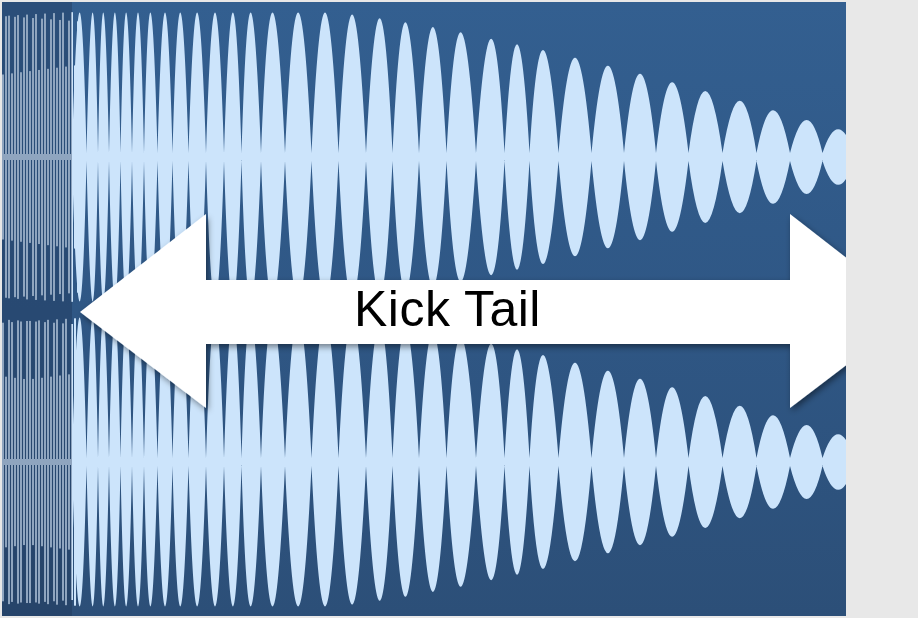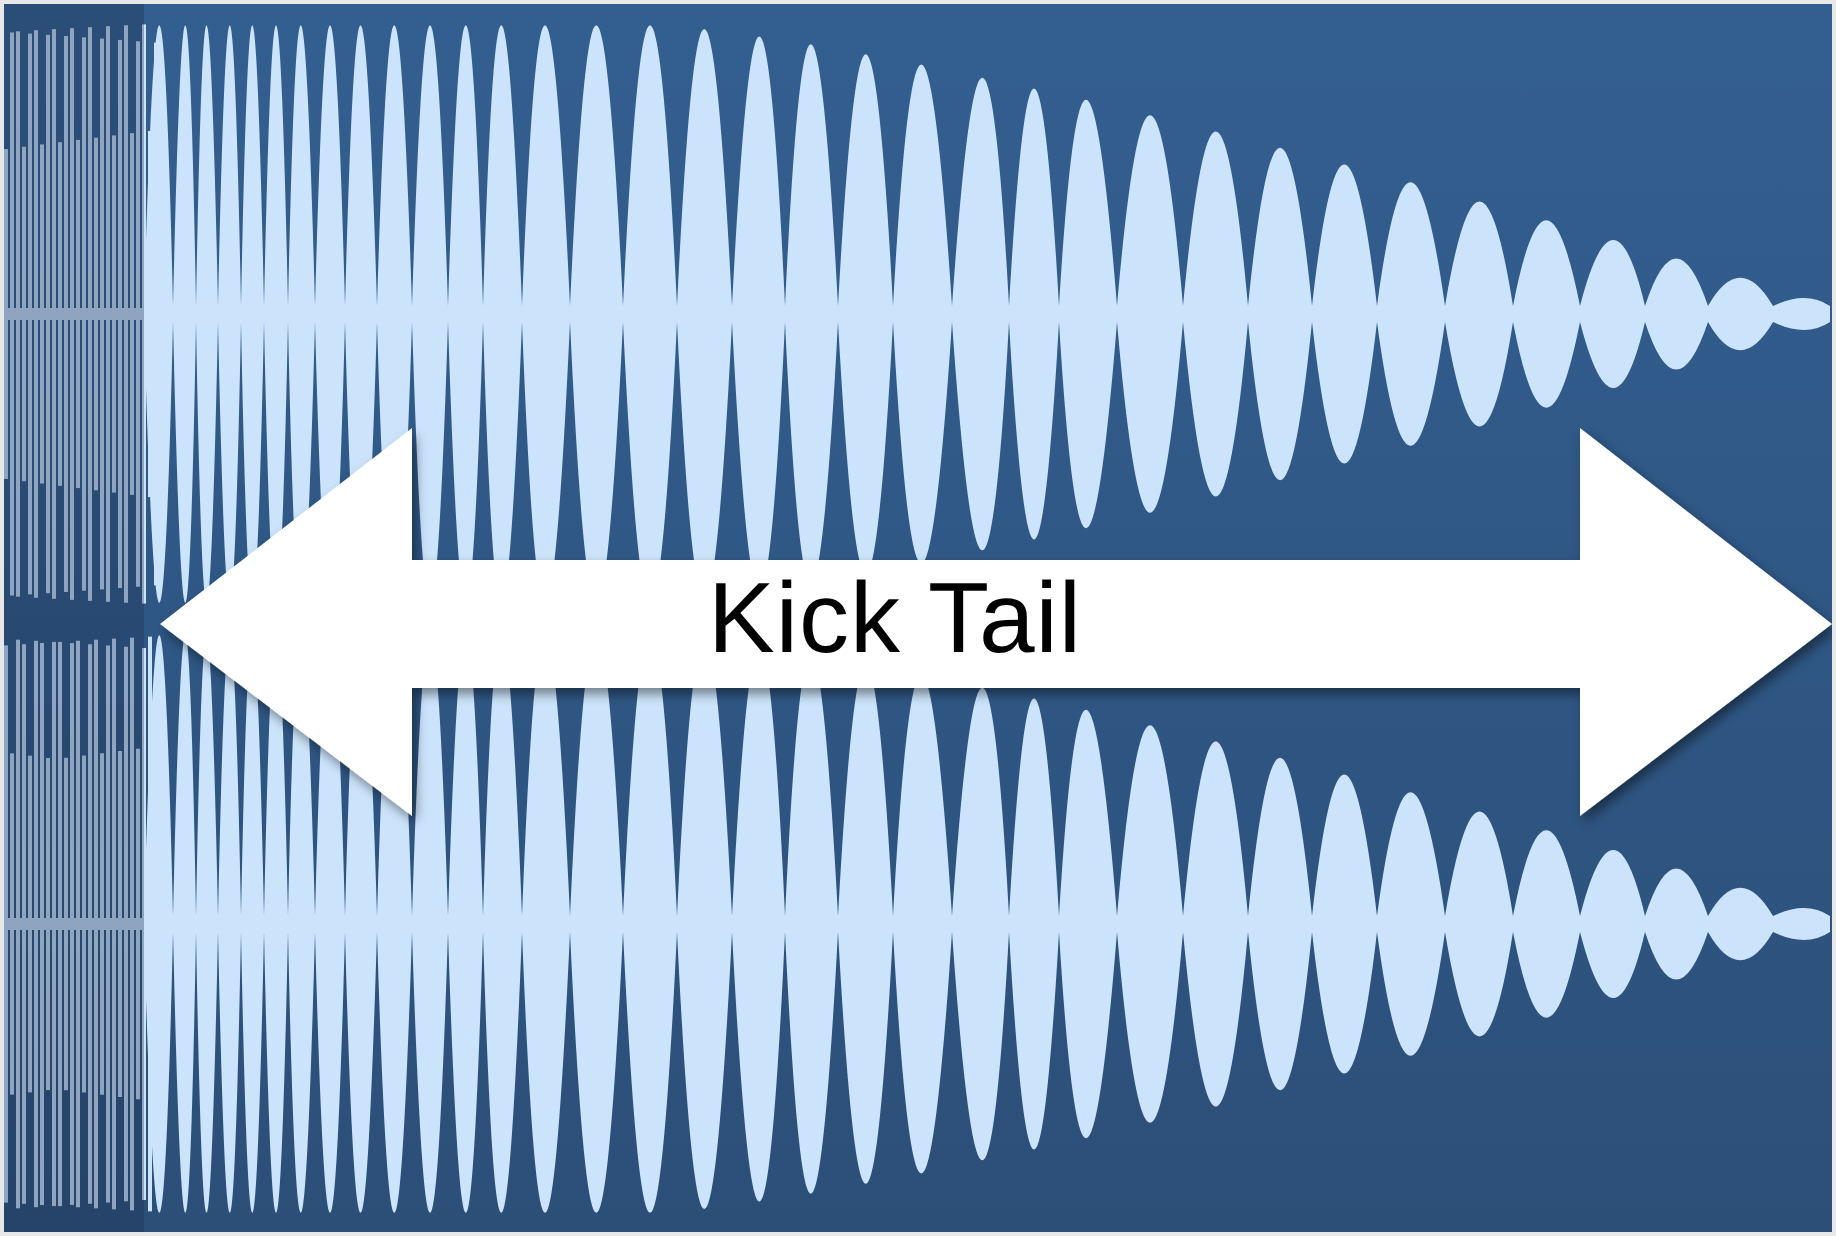--- a/index.html
+++ b/index.html
@@ -1,17 +1,17 @@
 <!DOCTYPE html>
 <html><head>
 <meta charset="utf-8">
 <style>
   html, body { margin:0; padding:0; background:#e8e8e8; }
   body { width:918px; height:618px; overflow:hidden; position:relative; font-family:"Liberation Sans", sans-serif; }
-  #frame { position:absolute; left:2px; top:2px; width:914px; height:614px; overflow:hidden;
+  #frame { position:absolute; left:2px; top:2px; width:844px; height:614px; overflow:hidden;
            background:linear-gradient(180deg,#335f90 0%,#2f5785 50%,#2c4f78 100%); }
   #wave-svg { position:absolute; left:0; top:0; }
   #selection-shade { position:absolute; left:0; top:0; width:70px; height:614px;
            background:rgba(30,50,80,0.35); }
   #arrow-svg { position:absolute; left:0; top:0; }
   #label { position:absolute; left:352px; top:282px; font-size:50px; color:#000; letter-spacing:0.5px; line-height:1; }
 </style>
 </head>
 <body>
 

